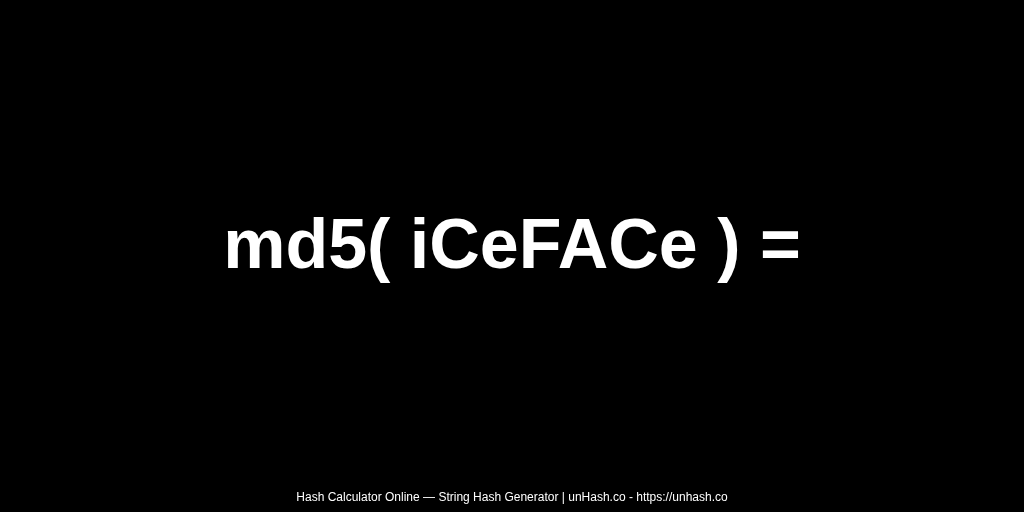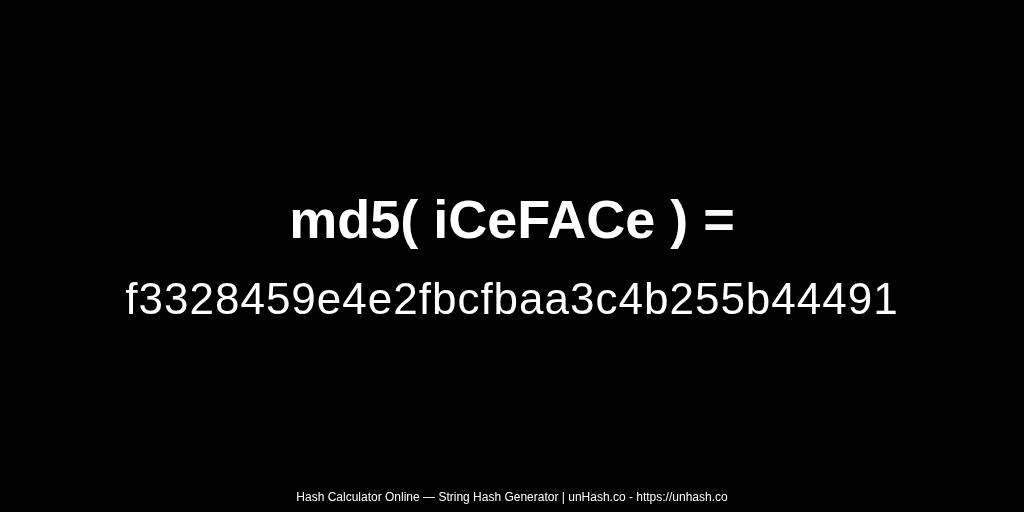--- a/index.html
+++ b/index.html
@@ -22,21 +22,21 @@
     .main-content {
       display: flex;
       flex-direction: column;
       align-items: center;
       justify-content: center;
       flex: 1;
       width: 100%;
     }
     .expression {
       color: #ffffff;
-      font-size: 54px;
+      font-size: 70px;
       font-weight: bold;
       text-align: center;
       margin-bottom: 24px;
     }
     .hash-result {
       color: #ffffff;
       font-size: 44px;
       font-weight: normal;
       text-align: center;
       letter-spacing: 1px;
@@ -48,16 +48,15 @@
       text-align: center;
       color: #ffffff;
       font-size: 12px;
     }
   </style>
 </head>
 <body>
 
 <div class="main-content">
   <div class="expression">md5( iCeFACe ) =</div>
-  <div class="hash-result">f3328459e4e2fbcfbaa3c4b255b44491</div>
 </div>
 
 <div class="footer">Hash Calculator Online — String Hash Generator | unHash.co - https://unhash.co</div>
 
 </body></html>

